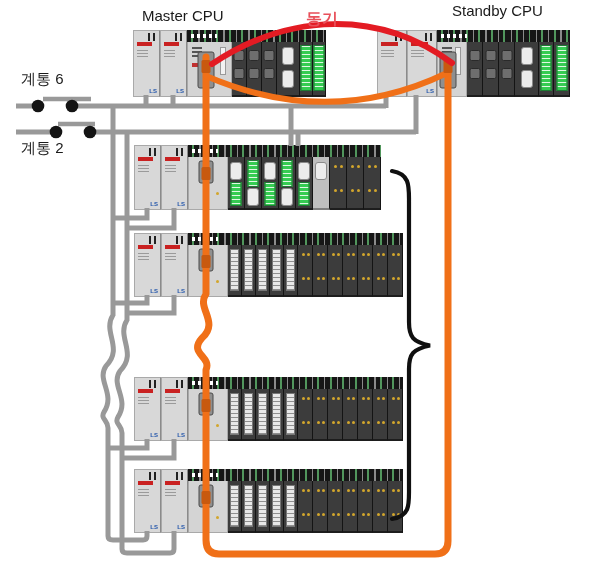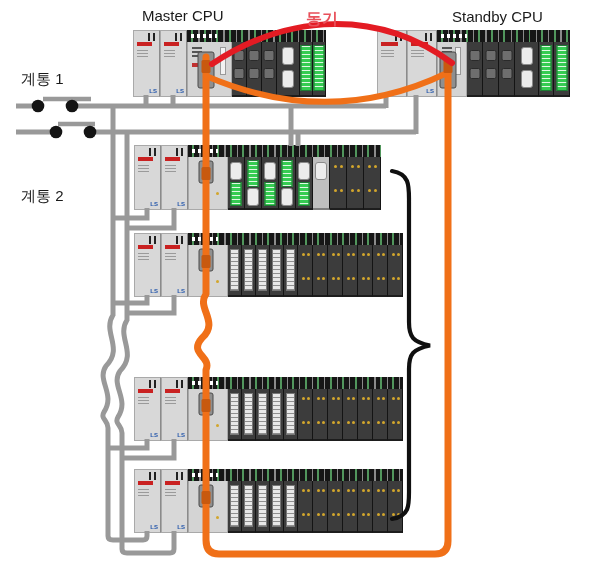--- a/index.html
+++ b/index.html
@@ -475,19 +475,19 @@
       <rect x="201.5" y="491" width="9" height="13" rx="1.5"></rect>
     </g>
 
     <path fill="none" stroke-width="6" stroke-linecap="round" d="M212,64 C290,12 380,10 452,63" stroke="#e31b23"></path>
 
     <path fill="none" stroke-width="4.2" stroke-linecap="round" d="M392,171 C410,174 409,186 409,202 V322 C409,337 413,342 430,345.5 C413,349 409,354 409,369 V489 C409,505 410,516 392,519" stroke="#101010"></path>
   </svg>
 
   <div class="lbl" style="left:142px;top:7px;">Master CPU</div>
   <div class="lbl lbl-sync" style="left:306px;top:9px;">동기</div>
-  <div class="lbl" style="left:452px;top:8px;">Standby CPU</div>
-  <div class="lbl" style="left:21px;top:70px;">계통 1</div>
-  <div class="lbl" style="left:21px;top:139px;margin-top:48px;">계통 2</div>
+  <div class="lbl" style="left:452px;top:2px;">Standby CPU</div>
+  <div class="lbl" style="left:21px;top:70px;">계통 6</div>
+  <div class="lbl" style="left:21px;top:139px;">계통 2</div>
   <div class="lbl expansion">
   </div>
 
 </div>
 
 </body></html>

